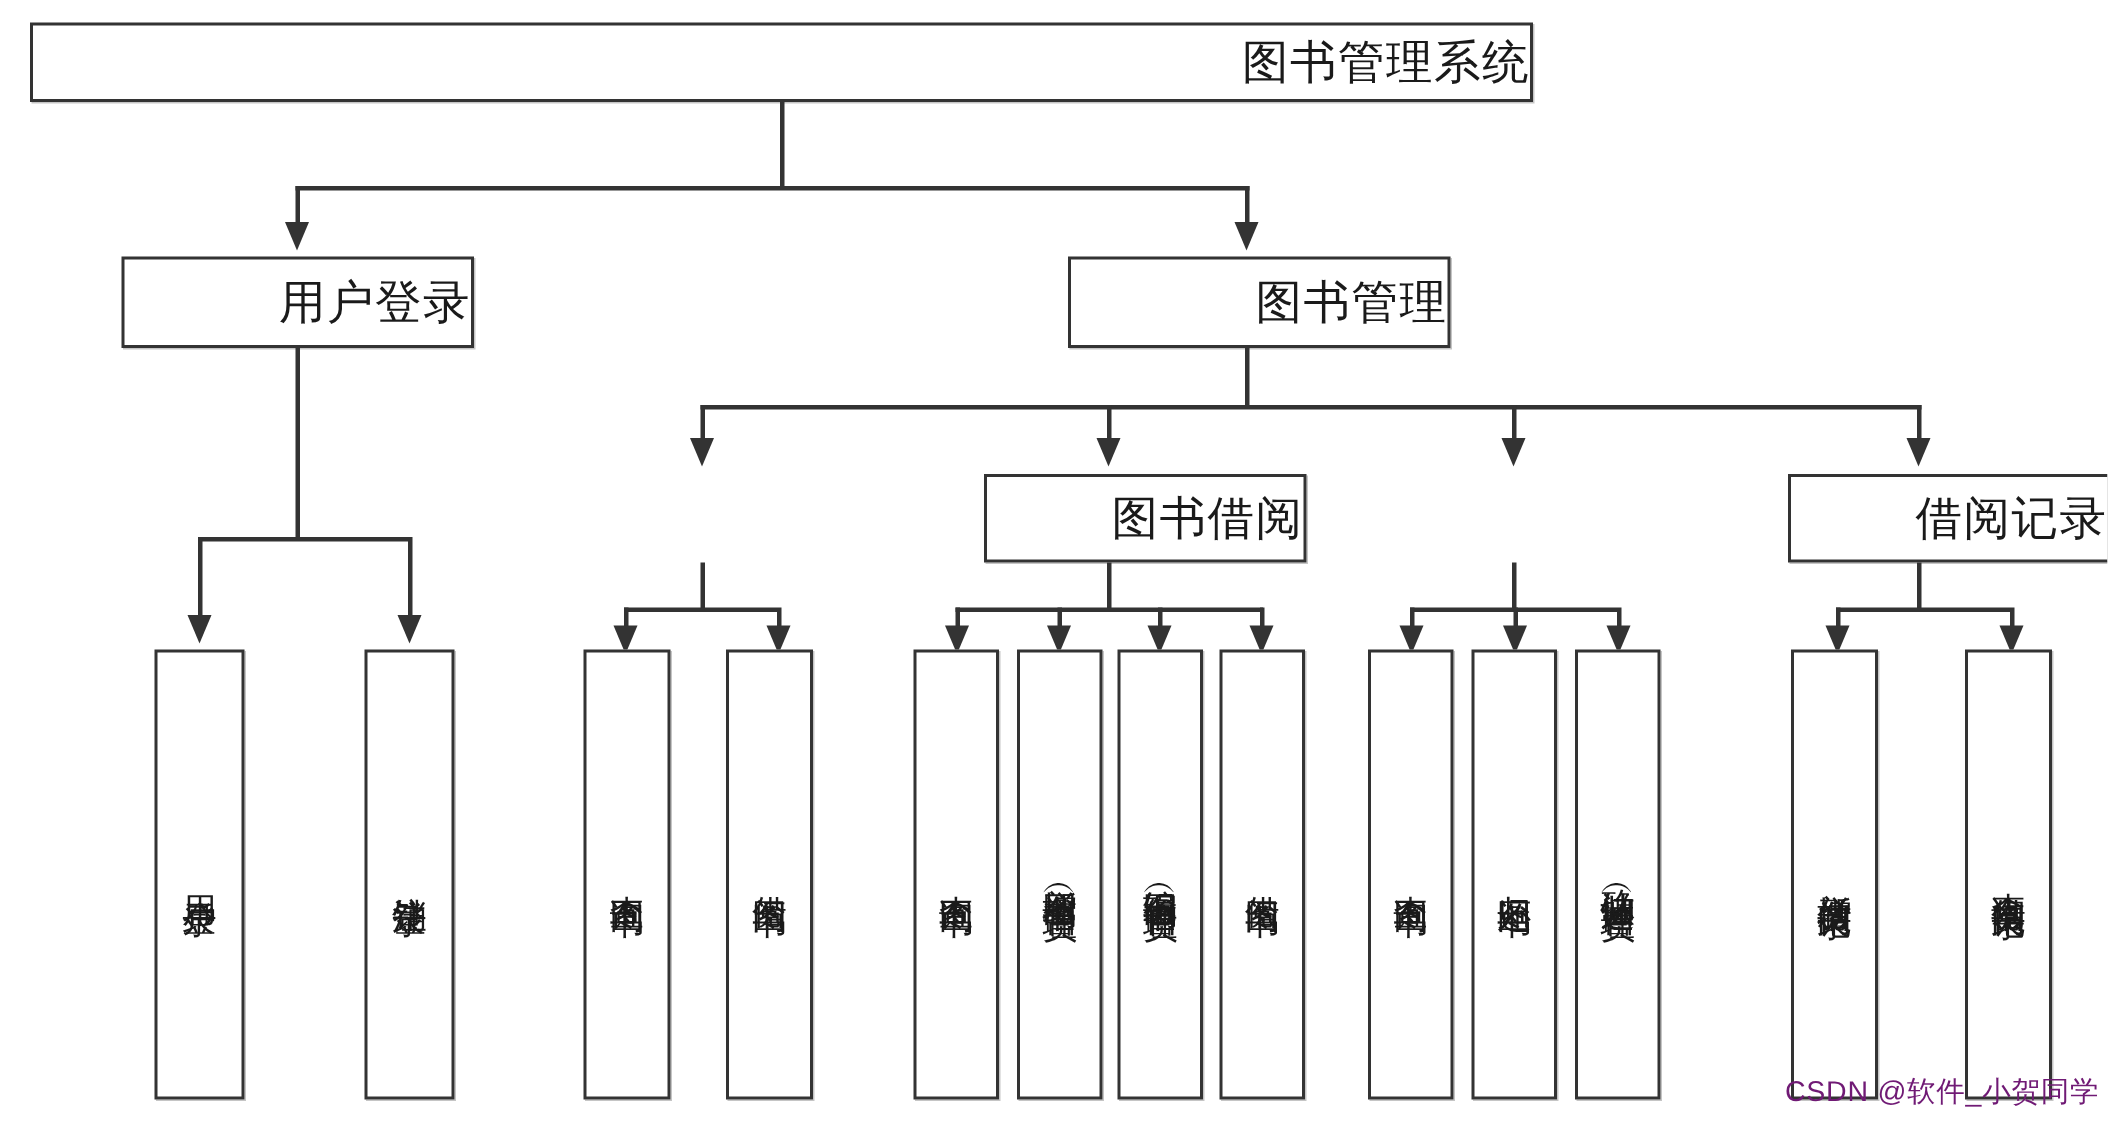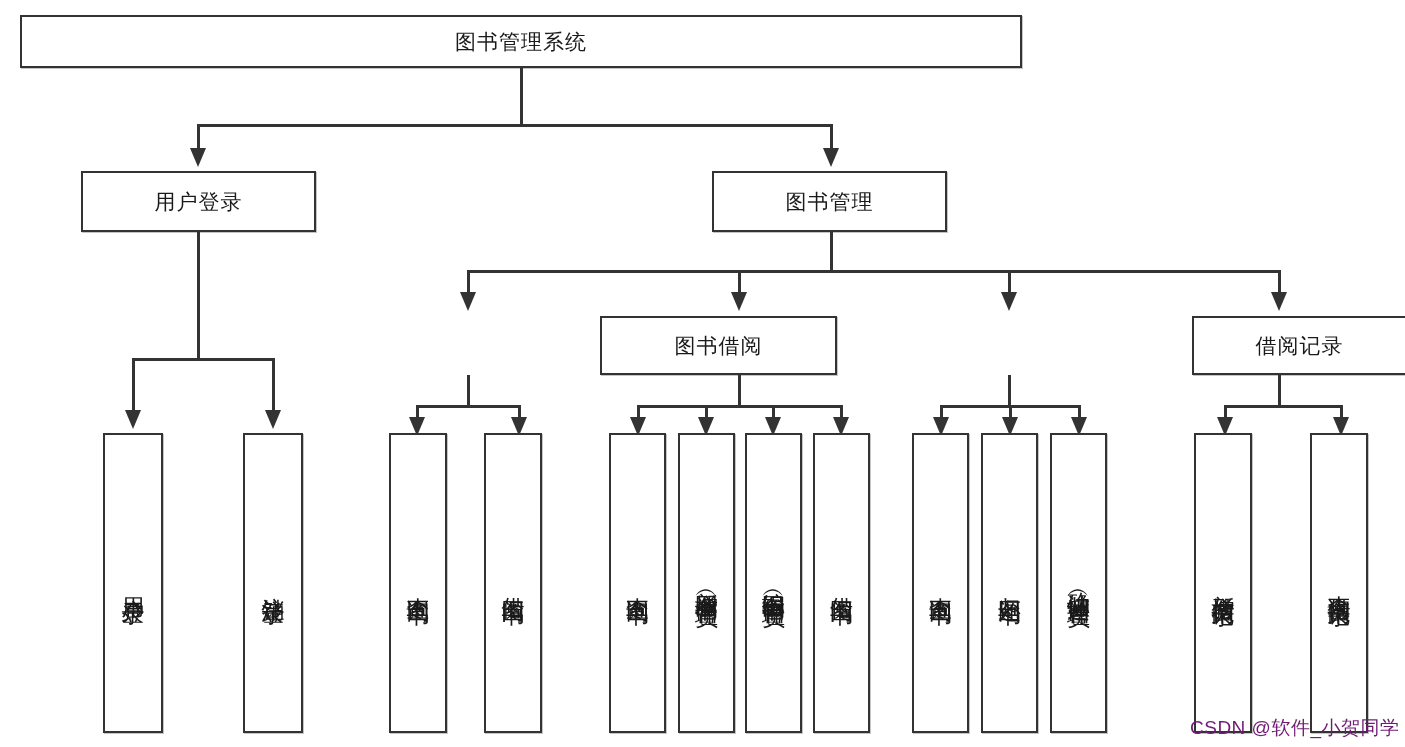--- a/index.html
+++ b/index.html
@@ -22,23 +22,24 @@
     box-sizing: border-box;
     border: 2.5px solid #333333;
     background: #ffffff;
     display: flex;
     align-items: center;
     justify-content: center;
     color: #1a1a1a;
     box-shadow: 1px 1px 0 rgba(150,150,150,0.55);
   }
   .node.horiz {
-    font-size: 21px;
+    font-size: 31px;
     letter-spacing: 1px;
     line-height: 1.2;
+    justify-content: flex-end;
   }
   .node.vert {
     writing-mode: vertical-rl;
     text-orientation: upright;
     font-size: 23px;
     line-height: 1.18;
     letter-spacing: 2px;
     padding: 6px 0;
     text-align: center;
   }
@@ -85,21 +86,21 @@
   <div class="edge h" style="left:197px; top:124px; width:636px; height:2.5px;"></div>
 
   <div class="edge v" style="left:197px; top:124px; height:26px;"></div>
   <div class="arrow" style="left:190px; top:148px;"></div>
   <div class="edge v" style="left:830px; top:124px; height:26px;"></div>
   <div class="arrow" style="left:823px; top:148px;"></div>
 
   <div class="node horiz" style="left:81px; top:171px; width:235px; height:61px;">
     <span class="txt">用户登录</span>
   </div>
-  <div class="node horiz" style="left:712px; top:171px; width:235px; height:61px;">
+  <div class="node horiz" style="left:712px; top:171px; width:255px; height:61px;">
     <span class="txt">图书管理</span>
   </div>
 
   <div class="edge v" style="left:197px; top:232px; height:128px;"></div>
   <div class="edge h" style="left:132px; top:358px; width:140px; height:2.5px;"></div>
   <div class="edge v" style="left:132px; top:358px; height:54px;"></div>
   <div class="arrow" style="left:125px; top:410px;"></div>
   <div class="edge v" style="left:272px; top:358px; height:54px;"></div>
   <div class="arrow" style="left:265px; top:410px;"></div>
 
@@ -107,21 +108,21 @@
   <div class="edge h" style="left:467px; top:270px; width:814px; height:2.5px;"></div>
   <div class="edge v" style="left:467px; top:270px; height:24px;"></div>
   <div class="arrow" style="left:460px; top:292px;"></div>
   <div class="edge v" style="left:738px; top:270px; height:24px;"></div>
   <div class="arrow" style="left:731px; top:292px;"></div>
   <div class="edge v" style="left:1008px; top:270px; height:24px;"></div>
   <div class="arrow" style="left:1001px; top:292px;"></div>
   <div class="edge v" style="left:1278px; top:270px; height:24px;"></div>
   <div class="arrow" style="left:1271px; top:292px;"></div>
 
-  <div class="node horiz" style="left:600px; top:316px; width:237px; height:59px;">
+  <div class="node horiz" style="left:656px; top:316px; width:215px; height:59px;">
     <span class="txt">图书借阅</span>
   </div>
   <div class="node horiz" style="left:1172px; top:316px; width:215px; height:59px;margin-left:20px;">
     <span class="txt">借阅记录</span>
   </div>
 
   <div class="edge v" style="left:467px; top:375px; height:32px;"></div>
   <div class="edge h" style="left:416px; top:405px; width:102px; height:2.5px;"></div>
   <div class="edge v" style="left:416px; top:405px; height:14px;"></div>
   <div class="arrow" style="left:409px; top:417px;"></div>

